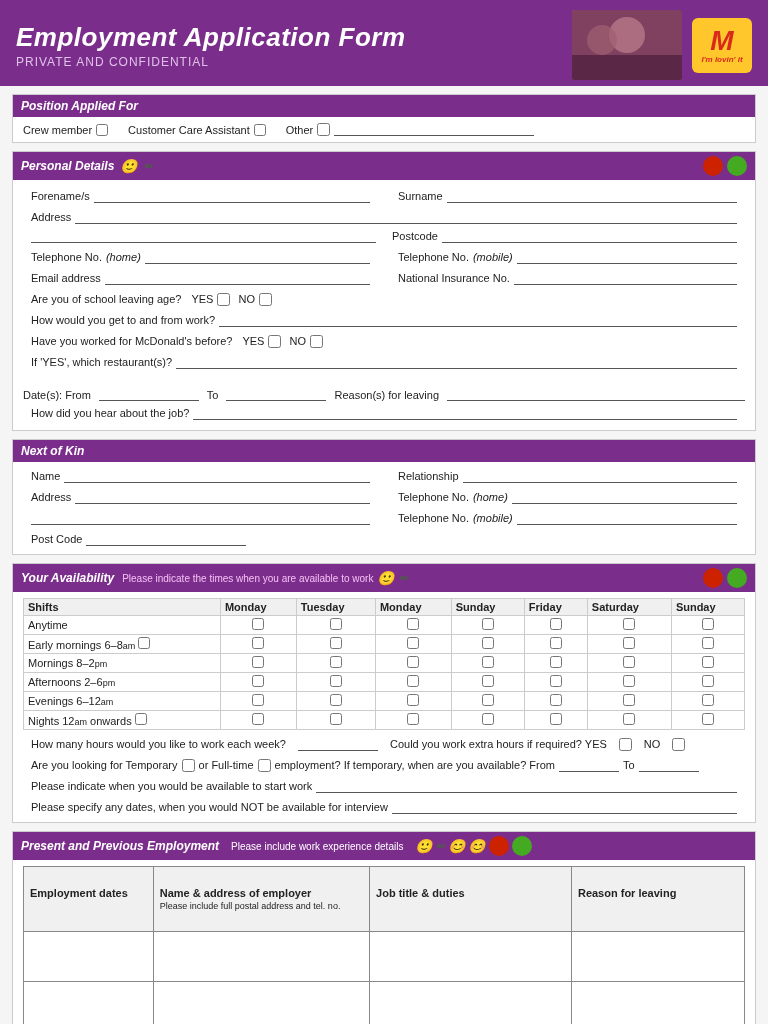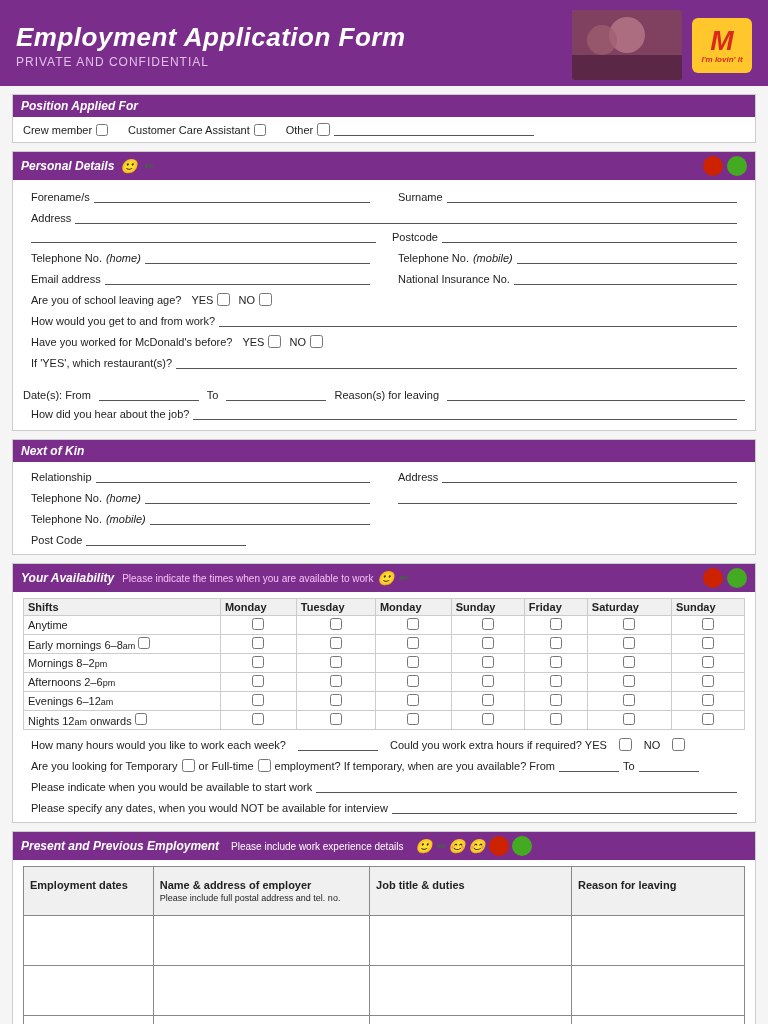--- a/index.html
+++ b/index.html
@@ -132,21 +132,20 @@
       border: none;
       border-bottom: 1px solid #555;
       outline: none;
       background: transparent;
       font-size: 11px;
       flex: 1;
       min-width: 60px;
     }
     .form-row {
       display: flex;
-      align-items: center;
       gap: 4px;
       padding: 2px 8px;
     }
     .form-row label {
       white-space: nowrap;
       font-size: 11px;
     }
     .form-row .underline-field {
       flex: 1;
     }
@@ -195,21 +194,21 @@
     }
 
     
     .emp-table {
       width: 100%;
       border-collapse: collapse;
       font-size: 11px;
     }
     .emp-table th {
       border: 1px solid #888;
-      padding: 12px 6px;
+      padding: 20px 6px;
       background: #f0f0f0;
       font-weight: bold;
       text-align: left;
       vertical-align: top;
     }
     .emp-table td {
       border: 1px solid #888;
       padding: 4px 6px;
       height: 50px;
       vertical-align: top;
@@ -416,20 +415,24 @@
   </div>
 
   <div class="section">
     <div class="section-header">
       <span class="section-header-text">Next of Kin</span>
     </div>
     <div class="nok-body">
       <div class="nok-grid">
 
         <div class="form-row">
+          <label>Name</label>
+          <input type="text" class="underline-field" style="">
+        </div>
+        <div class="form-row">
           <label>Relationship</label>
           <input type="text" class="underline-field" style="">
         </div>
 
         <div class="form-row">
           <label>Address</label>
           <input type="text" class="underline-field" style="">
         </div>
         <div class="form-row">
           <label>Telephone No.</label>

